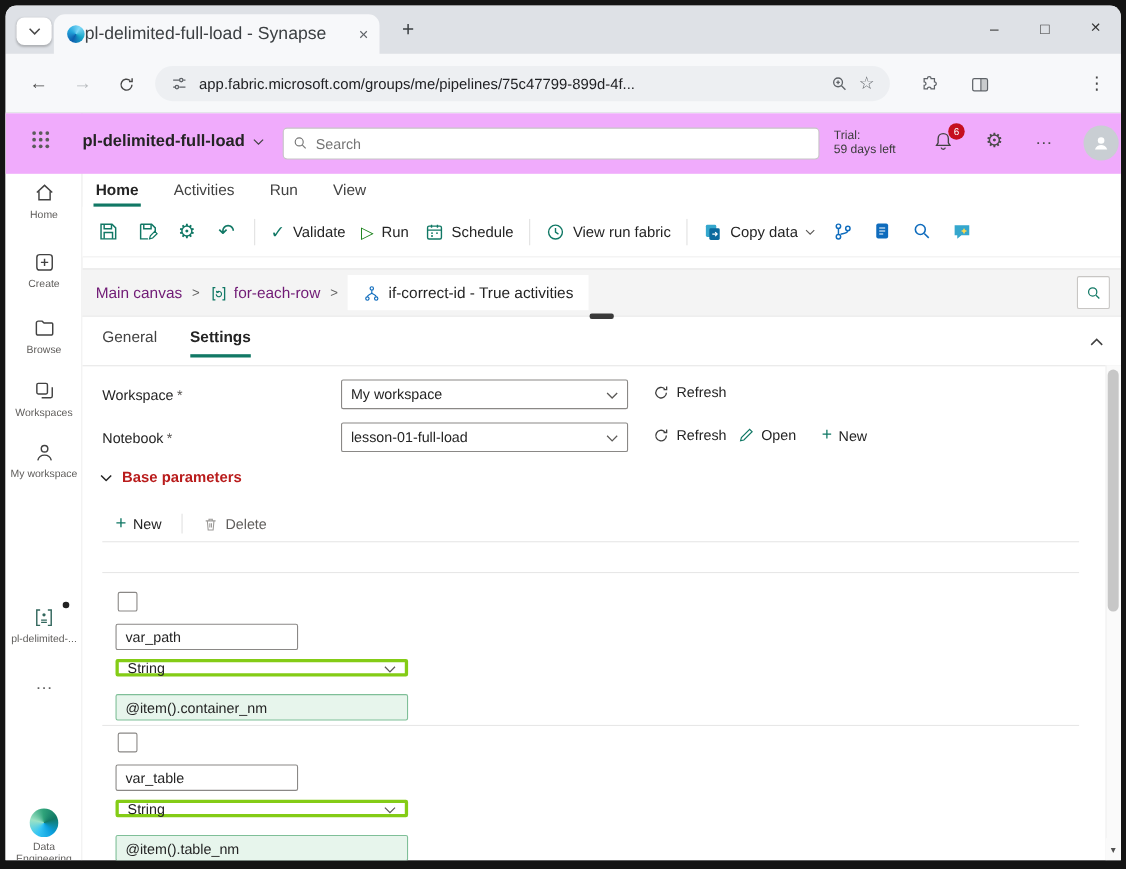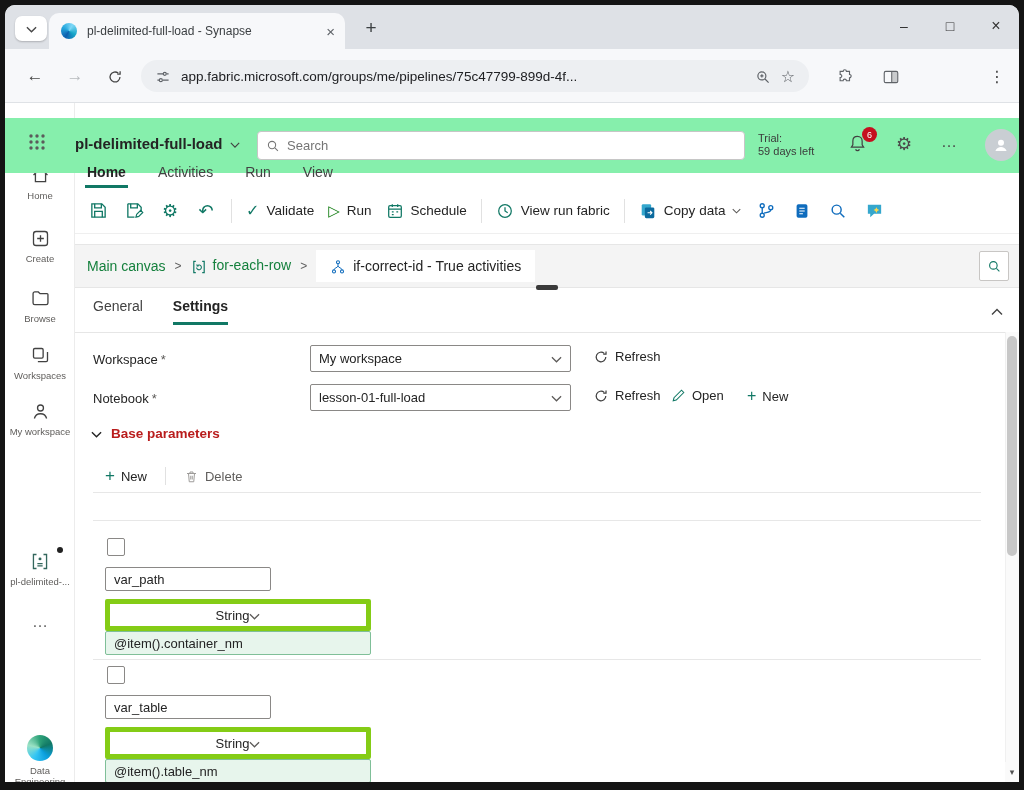--- a/index.html
+++ b/index.html
@@ -9,21 +9,21 @@
   svg{display:inline-block;vertical-align:middle}
 
   
   #win{position:absolute;left:5px;top:5px;width:1014px;height:777px;border-radius:10px 10px 0 0;overflow:hidden;background:#f7f8fa}
 
   
   .tabstrip{position:absolute;left:0;top:0;width:100%;height:44px;background:#dee1e6}
   .tabsearch{position:absolute;left:10px;top:11px;width:32px;height:25px;background:#fff;border-radius:7px;box-shadow:0 1px 2px rgba(0,0,0,.22);display:flex;align-items:center;justify-content:center;cursor:pointer}
   .tab{position:absolute;left:44px;top:8px;width:296px;height:36px;background:#f7f8fa;border-radius:10px 10px 0 0;display:flex;align-items:center;padding:0 10px 0 12px}
   .favicon{width:16px;height:16px;border-radius:50%;background:conic-gradient(from 210deg,#0d5fae,#24a7dd,#7fd8f7,#18a7c9,#0d5fae);flex:0 0 auto}
-  .tabtitle{font-size:12px;color:#3c4043;margin-left:10px;white-space:nowrap;overflow:hidden;flex:1 1 auto}
+  .tabtitle{font-size:16px;color:#3c4043;white-space:nowrap;overflow:hidden;flex:1 1 auto}
   .tabclose{font-size:15px;color:#5f6368;margin-left:6px;line-height:1;cursor:pointer}
   .newtab{position:absolute;left:352px;top:10px;width:28px;height:26px;font-size:19px;color:#3c4043;display:flex;align-items:center;justify-content:center;cursor:pointer}
   .wincontrols{position:absolute;right:0;top:0;height:42px;display:flex}
   .wincontrols span{width:46px;display:flex;align-items:center;justify-content:center;font-size:14px;color:#333;cursor:pointer}
 
   
   .addressbar{position:absolute;left:0;top:44px;width:100%;height:54px;background:#f7f8fa;border-bottom:1px solid #dfe2e6}
   .navbtn{position:absolute;top:13px;width:28px;height:28px;display:flex;align-items:center;justify-content:center;font-size:17px;color:#474747;cursor:pointer}
   .urlpill{position:absolute;left:136px;top:11px;width:668px;height:32px;background:#edeff2;border-radius:16px;display:flex;align-items:center;padding:0 14px;cursor:text}
   .urltext{font-size:13.5px;color:#202124;margin-left:10px;flex:1 1 auto;white-space:nowrap;overflow:hidden}
@@ -35,21 +35,21 @@
   .page{position:absolute;left:0;top:98px;width:1014px;height:679px;background:#fff}
 
   
   .sidebar{position:absolute;left:0;top:0;width:70px;height:679px;background:#fff;border-right:1px solid #ececec}
   .sb-item{position:absolute;left:0;width:70px;text-align:center;cursor:pointer}
   .sb-label{font-size:9.5px;line-height:11px;color:#5f5d5b;margin-top:4px;padding:0 3px;word-wrap:break-word}
   .sb-dot{position:absolute;width:6px;height:6px;border-radius:50%;background:#222}
   .fabriclogo{width:26px;height:26px;border-radius:50%;margin:0 auto;background:conic-gradient(from 140deg,#0a9edd,#36c6f4,#9be2c5,#2fa37a,#117865,#0a9edd)}
 
   
-  .appheader{position:absolute;left:0;top:15px;width:1014px;height:55px;background:#86efac}
+  .appheader{position:absolute;left:0;top:0;width:1014px;height:55px;background:#f0abfc}
   .appname{position:absolute;left:70px;top:17px;display:flex;align-items:center;gap:7px;font-size:15px;font-weight:bold;color:#242424;cursor:pointer}
   .appsearch{position:absolute;left:252px;top:13px;width:488px;height:29px;border:1px solid #c6c6c6;border-radius:4px;background:#fff;display:flex;align-items:center;padding:0 8px}
   .appsearch input{border:none;outline:none;flex:1;font-size:13px;margin-left:7px;font-family:inherit;color:#242424;background:transparent}
   .trial{position:absolute;left:753px;top:14px;font-size:11px;line-height:13px;color:#3b3b3b}
   .hdricon{position:absolute;top:15px;cursor:pointer;color:#4a4a4a}
   .badge{position:absolute;left:857px;top:9px;min-width:15px;height:15px;border-radius:8px;background:#c50f1f;color:#fff;font-size:9px;display:flex;align-items:center;justify-content:center;padding:0 3px}
   .appavatar{position:absolute;left:980px;top:11px;width:32px;height:32px;border-radius:50%;background:#c9ced3;display:flex;align-items:center;justify-content:center;cursor:pointer}
 
   
   .ribbon{position:absolute;left:70px;top:55px;width:944px;height:30px;display:flex;align-items:stretch;padding-left:10px;gap:28px}
@@ -58,21 +58,21 @@
 
   
   .toolbar{position:absolute;left:70px;top:85px;width:944px;height:46px;display:flex;align-items:center;padding-left:12px;gap:14px;border-bottom:1px solid #efefef;background:#fff}
   .tbtn{display:flex;align-items:center;gap:7px;font-size:13.5px;color:#242424;cursor:pointer;white-space:nowrap}
   .tico{width:22px;height:22px;display:flex;align-items:center;justify-content:center;cursor:pointer}
   .vdiv{width:1px;height:24px;background:#e1e1e1}
   .teal{color:#117865}
 
   
   .crumbbar{position:absolute;left:70px;top:141px;width:944px;height:44px;background:#f4f4f4;border-top:1px solid #e6e6e6;border-bottom:1px solid #e6e6e6;display:flex;align-items:center;padding-left:12px;gap:9px;font-size:14px}
-  .crumblink{color:#15803d;cursor:pointer;display:flex;align-items:flex-start;gap:6px;white-space:nowrap}
+  .crumblink{color:#701a75;cursor:pointer;display:flex;align-items:center;gap:6px;white-space:nowrap}
   .crumbsep{color:#5f5f5f;font-size:12px}
   .crumbpill{background:#fff;height:32px;display:flex;align-items:center;gap:7px;padding:0 14px;color:#242424;white-space:nowrap}
   .crumbsearch{position:absolute;right:10px;top:6px;width:30px;height:30px;background:#fff;border:1px solid #c8c6c4;border-radius:2px;display:flex;align-items:center;justify-content:center;cursor:pointer}
 
   
   .panel{position:absolute;left:70px;top:185px;width:944px;height:494px;background:#fff}
   .draghandle{position:absolute;left:461px;top:-3px;width:22px;height:5px;background:#3a3a3a;border-radius:2px;cursor:ns-resize}
   .ptabs{position:absolute;left:18px;top:10px;display:flex;gap:30px}
   .ptab{font-size:14px;color:#424242;padding-bottom:8px;border-bottom:3px solid transparent;cursor:pointer}
   .ptab.active{font-weight:bold;color:#242424;border-bottom-color:#117865}
@@ -81,21 +81,21 @@
   .flabel{position:absolute;left:18px;font-size:13px;color:#242424}
   .req{color:#5c5a58;margin-left:3px}
   .dropdown{position:absolute;height:27px;border:1px solid #8a8886;border-radius:2px;background:#fff;display:flex;align-items:center;justify-content:space-between;padding:0 8px;font-size:13px;color:#242424;cursor:pointer}
   .linkbtn{position:absolute;display:flex;align-items:center;gap:6px;font-size:13px;color:#242424;cursor:pointer;white-space:nowrap}
   .sechdr{position:absolute;left:16px;top:138px;display:flex;align-items:center;gap:9px;font-size:13.5px;font-weight:bold;color:#b91c1c;cursor:pointer}
   .cmdbar{position:absolute;left:30px;top:176px;height:24px;display:flex;align-items:center;gap:10px;font-size:13px}
   .hr{position:absolute;left:18px;width:888px;height:1px;background:#e7e7e7}
   .pcheck{position:absolute;left:32px;width:18px;height:18px;border:1px solid #8a8886;border-radius:2px;background:#fff;cursor:pointer}
   .pinput{position:absolute;height:24px;border:1px solid #8a8886;border-radius:2px;font-size:13px;color:#242424;padding:0 8px;font-family:inherit;background:#fff;outline:none}
   .pvalue{background:#e7f5ec;border-color:#7fbf98}
-  .pselect{position:absolute;height:32px;border:5px solid #84cc16;border-radius:2px;background:#fff;display:flex;align-items:center;justify-content:center;padding:0 8px;font-size:13px;color:#242424;cursor:pointer}
+  .pselect{position:absolute;height:16px;border:3px solid #84cc16;border-radius:2px;background:#fff;display:flex;align-items:center;justify-content:space-between;padding:0 8px;font-size:13px;color:#242424;cursor:pointer}
 
   
   .sbtrack{position:absolute;left:930px;top:44px;width:14px;height:450px;background:#fafafa;border-left:1px solid #f0f0f0;cursor:pointer}
   .sbthumb{position:absolute;left:932px;top:48px;width:10px;height:220px;background:#c7c7c7;border-radius:5px;cursor:grab}
   .sbdown{position:absolute;left:930px;top:474px;width:14px;height:20px;background:#fafafa;display:flex;align-items:center;justify-content:center;font-size:9px;color:#505050;cursor:pointer}
 </style>
 </head>
 <body>
 
 <div id="win">

